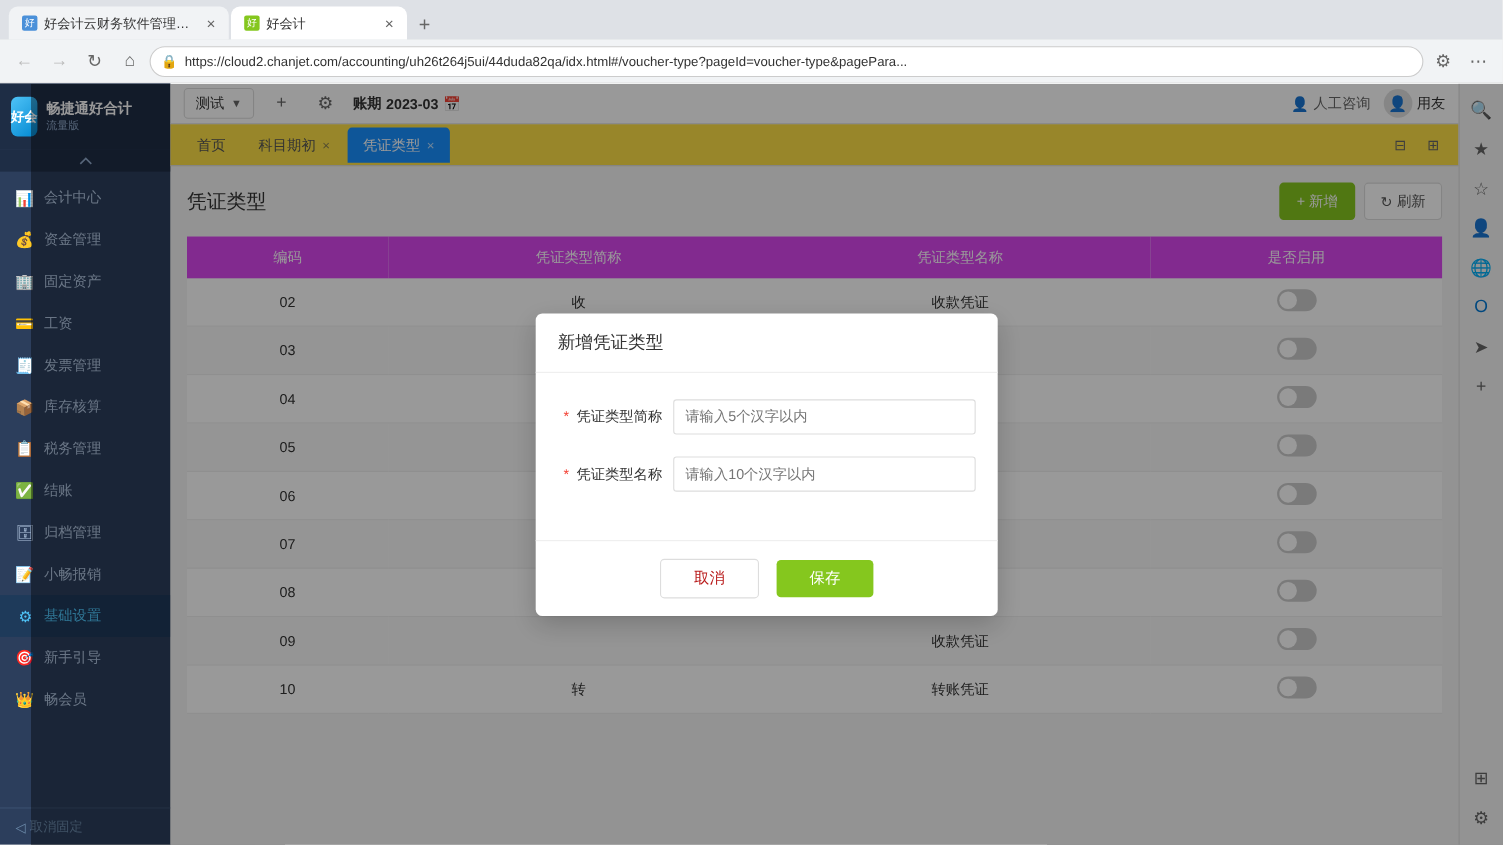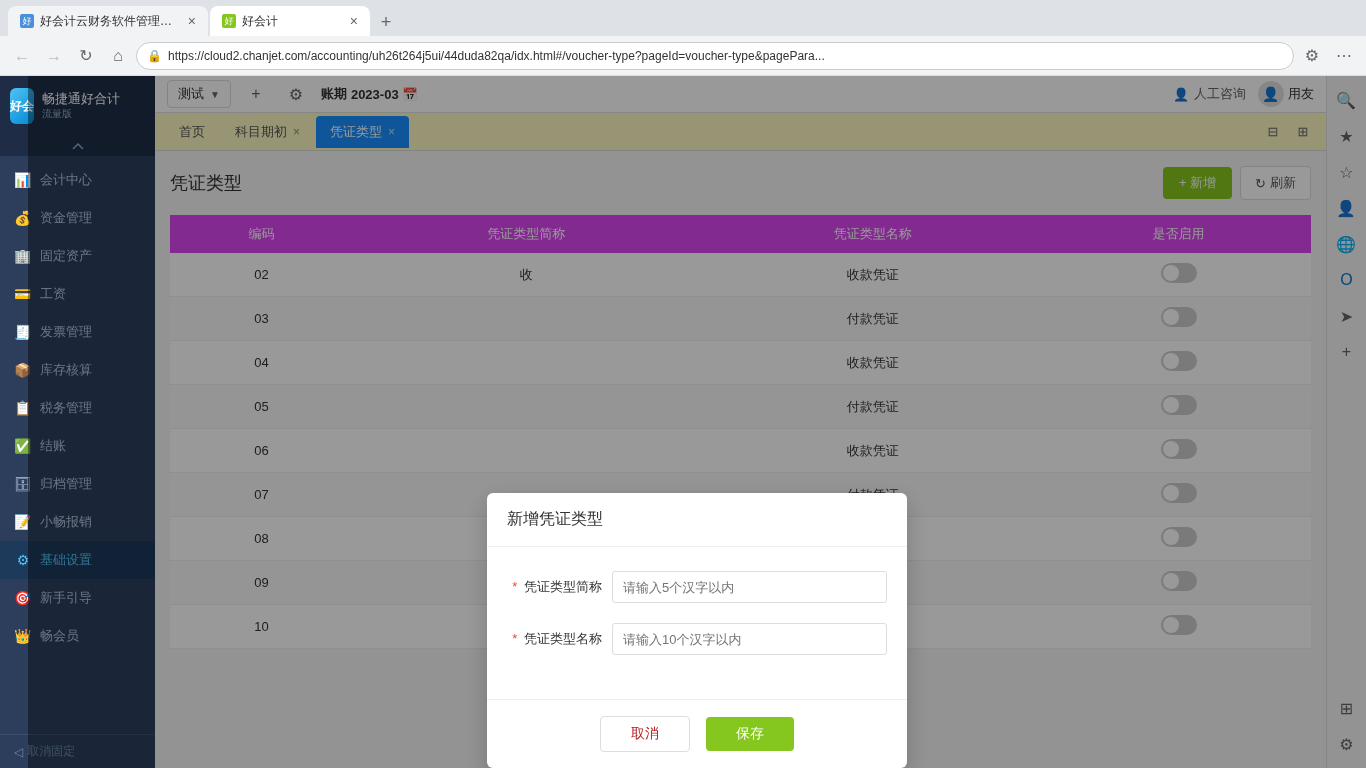--- a/index.html
+++ b/index.html
@@ -21,21 +21,21 @@
     .address-bar .lock-icon { color: #666; font-size: 12px; }
     .address-bar .url-text { flex: 1; overflow: hidden; text-overflow: ellipsis; white-space: nowrap; color: #333; }
 
     
     .app-container { display: flex; height: calc(768px - 76px); }
 
     
     .sidebar { width: 155px; background: #2c3e5c; height: 100%; display: flex; flex-direction: column; flex-shrink: 0; }
     .sidebar-logo { display: flex; align-items: center; padding: 12px 10px; background: #1e2d45; gap: 8px; }
     .logo-icon { width: 24px; height: 36px; background: linear-gradient(135deg, #4fc3f7, #0288d1); border-radius: 6px; display: flex; align-items: center; justify-content: center; color: white; font-size: 12px; font-weight: bold; flex-shrink: 0; }
-    .logo-text { color: white; font-size: 13px; font-weight: normal; line-height: 1.3; }
+    .logo-text { color: white; font-size: 13px; font-weight: bold; line-height: 1.3; }
     .logo-sub { color: #8fa8c8; font-size: 10px; }
     .sidebar-nav { flex: 1; overflow-y: auto; padding: 5px 0; }
     .sidebar-nav::-webkit-scrollbar { width: 4px; }
     .sidebar-nav::-webkit-scrollbar-thumb { background: #4a6080; }
     .nav-item { display: flex; align-items: center; padding: 10px 14px; cursor: pointer; color: #b0c4de; gap: 8px; font-size: 13px; }
     .nav-item.active { color: #4fc3f7; background: #1e3a5a; }
     .nav-item .nav-icon { width: 18px; height: 18px; flex-shrink: 0; display: flex; align-items: center; justify-content: center; font-size: 14px; }
     .sidebar-footer { padding: 8px 14px; color: #6a88a8; font-size: 12px; display: flex; align-items: center; gap: 4px; cursor: pointer; border-top: 1px solid #3a5070; }
     .sidebar-scroll-btn { display: flex; align-items: center; justify-content: center; height: 20px; background: #1e2d45; cursor: pointer; }
     .sidebar-scroll-btn svg { color: #8fa8c8; }
@@ -49,50 +49,50 @@
     .workspace-arrow { font-size: 10px; color: #666; }
     .header-btn { width: 30px; height: 30px; display: flex; align-items: center; justify-content: center; color: #666; cursor: pointer; border-radius: 4px; font-size: 16px; }
     .period-info { display: flex; align-items: center; gap: 4px; color: #333; font-size: 13px; font-weight: bold; }
     .header-spacer { flex: 1; }
     .header-right { display: flex; align-items: center; gap: 12px; }
     .consult-btn { display: flex; align-items: center; gap: 4px; color: #666; cursor: pointer; font-size: 13px; }
     .user-btn { display: flex; align-items: center; gap: 4px; color: #333; cursor: pointer; font-size: 13px; }
     .user-avatar { width: 26px; height: 26px; background: #e0e0e0; border-radius: 50%; display: flex; align-items: center; justify-content: center; color: #666; font-size: 14px; }
 
     
-    .page-tabs { display: flex; align-items: center; height: 38px; background: #fef9c3; border-bottom: 1px solid #ddd; padding: 0 10px; gap: 2px; }
+    .page-tabs { display: flex; align-items: center; height: 38px; background: #fde047; border-bottom: 1px solid #ddd; padding: 0 10px; gap: 2px; }
     .page-tab { display: flex; align-items: center; height: 32px; padding: 0 14px; cursor: pointer; color: #555; font-size: 13px; border-radius: 4px 4px 0 0; gap: 6px; }
     .page-tab.active { background: #1890ff; color: white; }
     .page-tab .tab-x { font-size: 12px; opacity: 0.7; }
     .tab-expand { margin-left: auto; display: flex; gap: 4px; }
     .tab-expand-btn { width: 26px; height: 26px; display: flex; align-items: center; justify-content: center; color: #666; cursor: pointer; border-radius: 3px; }
 
     
     .page-content { flex: 1; overflow-y: auto; padding: 15px; }
     .page-title-bar { display: flex; align-items: center; justify-content: space-between; margin-bottom: 15px; }
     .page-title { font-size: 18px; color: #333; font-weight: 500; }
-    .action-btns { display: flex; gap: 8px; align-items: center; }
+    .action-btns { display: flex; gap: 8px; }
     .btn-primary { display: flex; align-items: center; gap: 4px; padding: 7px 16px; background: #85c71e; color: white; border: none; border-radius: 4px; cursor: pointer; font-size: 13px; }
     .btn-refresh { display: flex; align-items: center; gap: 4px; padding: 7px 14px; background: white; color: #555; border: 1px solid #ddd; border-radius: 4px; cursor: pointer; font-size: 13px; }
 
     
     .data-table { width: 100%; border-collapse: collapse; background: white; }
     .data-table thead tr { background: #d946ef; color: white; }
     .data-table th { padding: 10px 16px; text-align: center; font-weight: normal; font-size: 13px; }
     .data-table tbody tr { border-bottom: 1px solid #eee; }
     .data-table tbody tr:nth-child(even) { background: #f9f9f9; }
     .data-table td { padding: 10px 16px; text-align: center; color: #333; font-size: 13px; }
     .toggle { width: 36px; height: 20px; border-radius: 10px; background: #ccc; position: relative; cursor: pointer; display: inline-block; }
     .toggle.on { background: #4caf50; }
     .toggle::after { content: ''; position: absolute; top: 2px; right: 2px; width: 16px; height: 16px; border-radius: 50%; background: white; }
     .toggle.on::after { right: 2px; }
     .toggle.off::after { right: auto; left: 2px; }
 
     
-    .modal-overlay { position: fixed; top: 76px; left: 0; right: 0; bottom: 0; background: rgba(0,0,0,0.4); display: flex; align-items: flex-end; justify-content: center; z-index: 1000; margin-left: 28px; }
+    .modal-overlay { position: fixed; top: 76px; left: 0; right: 0; bottom: 0; background: rgba(0,0,0,0.4); display: flex; align-items: center; justify-content: center; z-index: 1000; margin-left: 28px; }
     .modal { background: white; border-radius: 6px; width: 420px; box-shadow: 0 8px 24px rgba(0,0,0,0.2); }
     .modal-header { padding: 16px 20px; font-size: 16px; color: #333; font-weight: 500; border-bottom: 1px solid #eee; }
     .modal-body { padding: 24px 20px; }
     .form-row { display: flex; align-items: center; margin-bottom: 20px; gap: 10px; }
     .form-label { width: 95px; text-align: right; color: #333; font-size: 13px; flex-shrink: 0; }
     .form-label .required { color: #f44336; margin-right: 3px; }
     .form-input { flex: 1; height: 32px; border: 1px solid #ddd; border-radius: 3px; padding: 0 10px; font-size: 13px; color: #6d28d9; outline: none; }
     .modal-footer { display: flex; align-items: center; justify-content: center; padding: 16px 20px; gap: 16px; border-top: 1px solid #eee; }
     .btn-cancel { padding: 8px 30px; background: white; border: 1px solid #ddd; border-radius: 4px; color: #b91c1c; cursor: pointer; font-size: 14px; }
     .btn-save { padding: 8px 30px; background: #85c71e; border: none; border-radius: 4px; color: white; cursor: pointer; font-size: 14px; }

